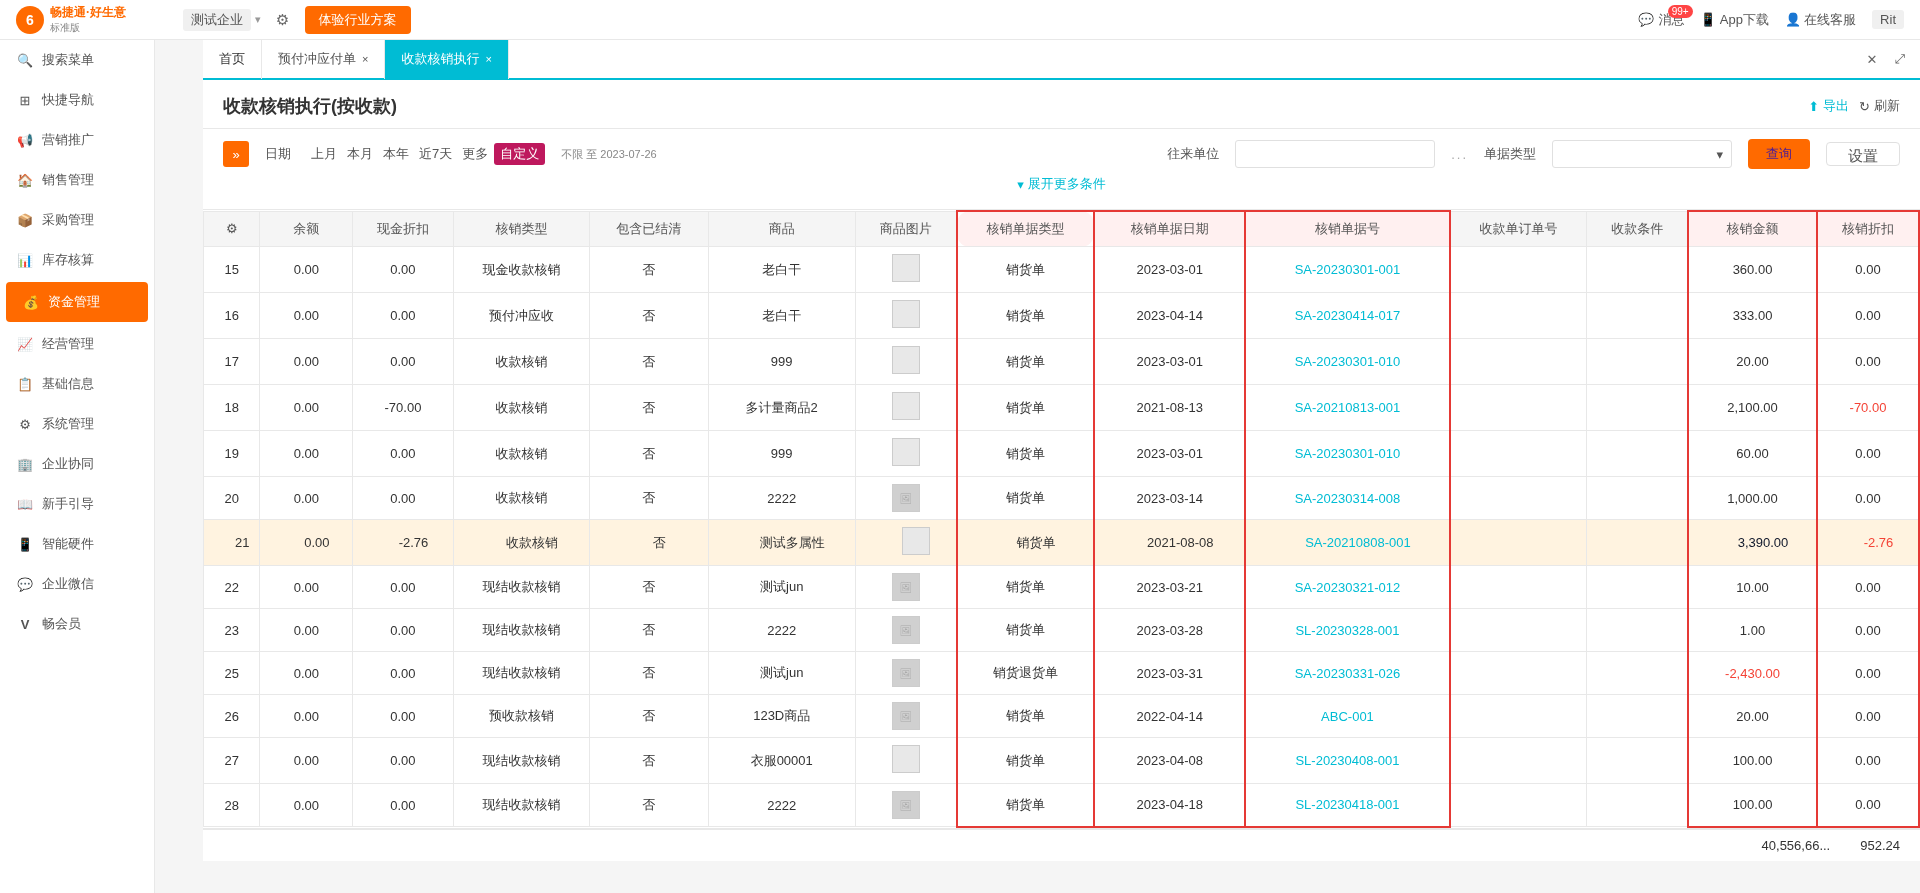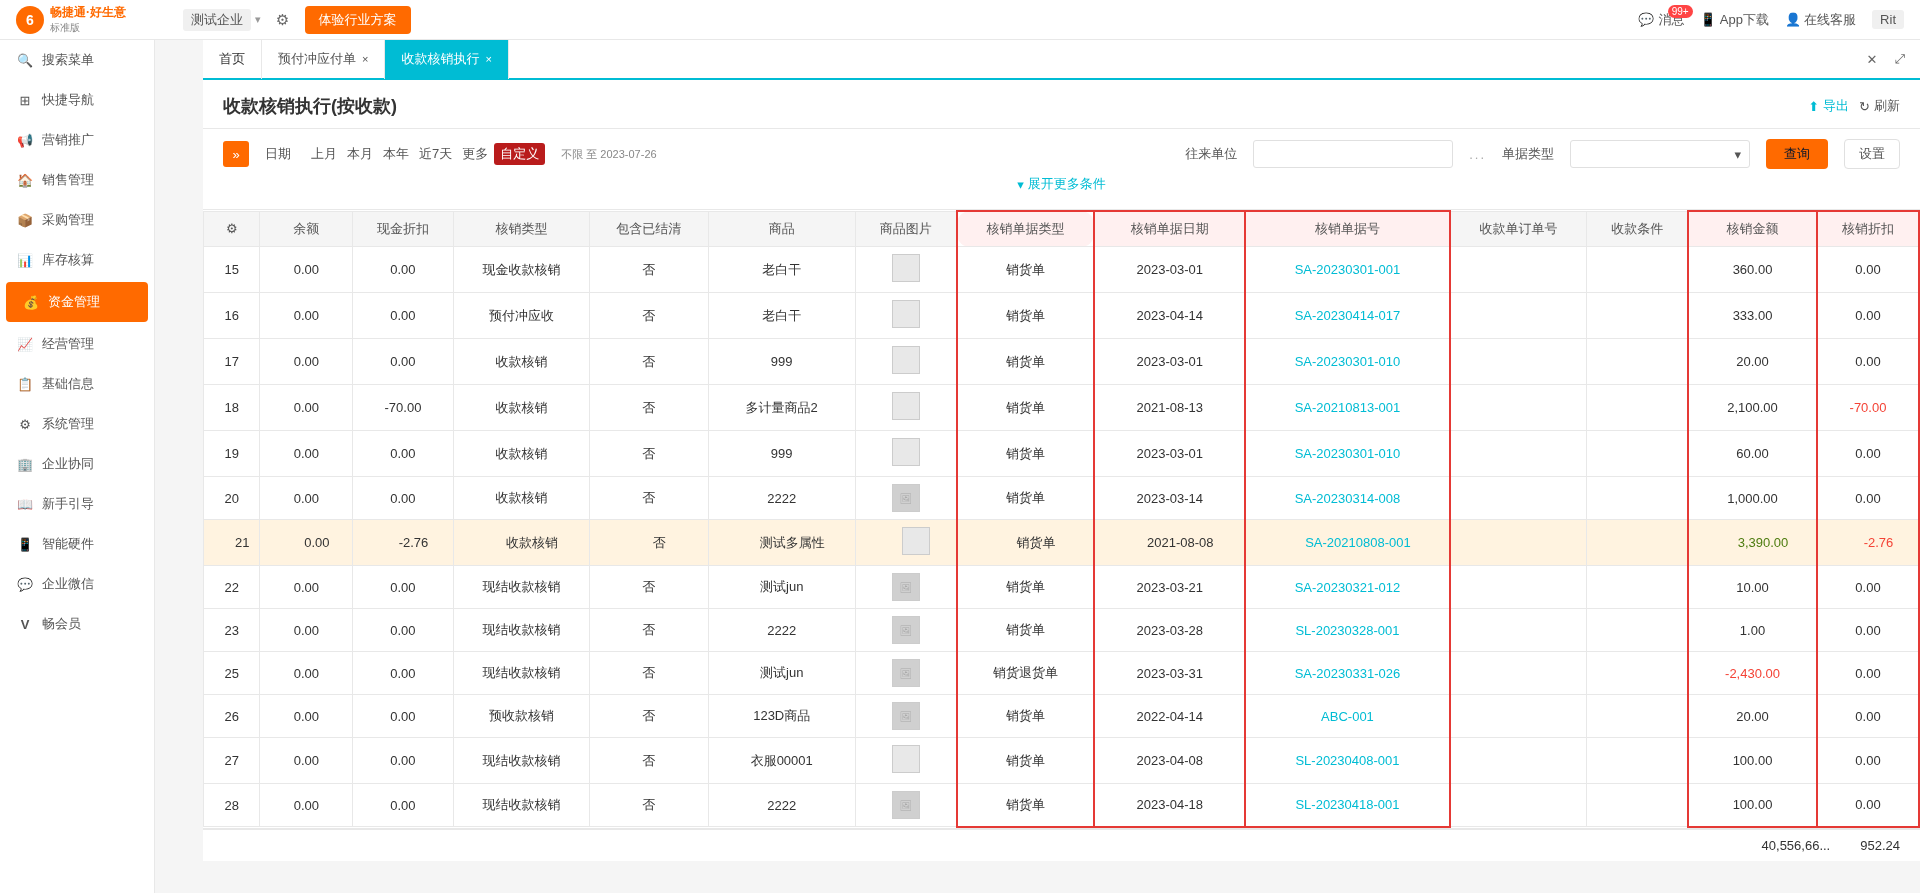--- a/index.html
+++ b/index.html
@@ -45,25 +45,25 @@
     .export-btn { display: flex; align-items: center; gap: 4px; color: #00bcd4; cursor: pointer; font-size: 13px; }
     .refresh-btn { display: flex; align-items: center; gap: 4px; color: #555; cursor: pointer; font-size: 13px; }
 
     
     .filter-area { background: #fff; padding: 10px 20px; border-bottom: 1px solid #e8e8e8; }
     .filter-row { display: flex; align-items: center; gap: 16px; }
     .filter-expand-btn { width: 26px; height: 26px; background: #ff6a00; display: flex; align-items: center; justify-content: center; cursor: pointer; border-radius: 3px; color: #fff; font-size: 12px; flex-shrink: 0; }
     .filter-label { color: #555; font-size: 13px; white-space: nowrap; }
     .date-options { display: flex; align-items: center; gap: 2px; }
     .date-option { color: #555; cursor: pointer; padding: 2px 4px; font-size: 13px; }
-    .date-option.custom { background: #b91c1c; color: #fff; border-radius: 3px; padding: 2px 6px; }
+    .date-option.custom { background: #be185d; color: #fff; border-radius: 3px; padding: 2px 6px; }
     .filter-dots { color: #aaa; letter-spacing: 2px; }
     .filter-select { border: 1px solid #e0e0e0; border-radius: 3px; padding: 4px 8px; color: #555; background: #fff; min-width: 150px; height: 28px; display: flex; align-items: center; justify-content: space-between; cursor: pointer; }
-    .query-btn { background: #ff6a00; color: #0f172a; border: none; padding: 5px 18px; border-radius: 4px; cursor: pointer; font-size: 13px; height: 30px; }
-    .setting-btn { border: 1px solid #e0e0e0; color: #555; background: #fff; padding: 4px 14px; border-radius: 4px; cursor: pointer; font-size: 13px; height: 30px; }
+    .query-btn { background: #ff6a00; color: #4c1d95; border: none; padding: 5px 18px; border-radius: 4px; cursor: pointer; font-size: 13px; height: 30px; }
+    .setting-btn { border: 1px solid #e0e0e0; color: #555; background: #fff; padding: 4px 21px; border-radius: 4px; cursor: pointer; font-size: 15px; height: 24px; }
     .expand-more-bar { display: flex; align-items: center; justify-content: center; padding: 6px; cursor: pointer; color: #00bcd4; font-size: 12px; gap: 4px; }
 
     
     .table-container { flex: 1; overflow: auto; padding: 0 0 0 0; }
     .data-table { width: 100%; border-collapse: collapse; background: #fff; }
     .data-table th { background: #f5f5f5; border: 1px solid #e8e8e8; padding: 8px 10px; text-align: center; color: #555; font-weight: 500; white-space: nowrap; font-size: 13px; }
     .data-table td { border: 1px solid #e8e8e8; padding: 7px 10px; text-align: center; color: #333; white-space: nowrap; font-size: 13px; }
     .data-table tr.highlighted td { background: #fff3e0; padding-left: 31px; }
     .link-cell { color: #00bcd4; cursor: pointer; text-decoration: none; }
     .negative { color: #f44336; }
@@ -394,21 +394,21 @@
     <td class="negative">-2.76</td>
     <td>收款核销</td>
     <td>否</td>
     <td>测试多属性</td>
     <td><div class="img-placeholder"></div></td>
     <td class="hl-type">销货单</td>
     <td class="hl-date">2021-08-08</td>
     <td class="hl-num"><a class="link-cell">SA-20210808-001</a></td>
     <td></td>
     <td></td>
-    <td class="hl-amount" style="color:#4d7c0f">3,390.00</td>
+    <td class="hl-amount" style="color:#0f172a">3,390.00</td>
     <td class="hl-kdiscount" style="color:#f44336">-2.76</td>
   </tr>
             <tr>
     <td>22</td>
     <td>0.00</td>
     <td class="">0.00</td>
     <td>现结收款核销</td>
     <td>否</td>
     <td>测试jun</td>
     <td><div class="img-placeholder has-img">🖼</div></td>

